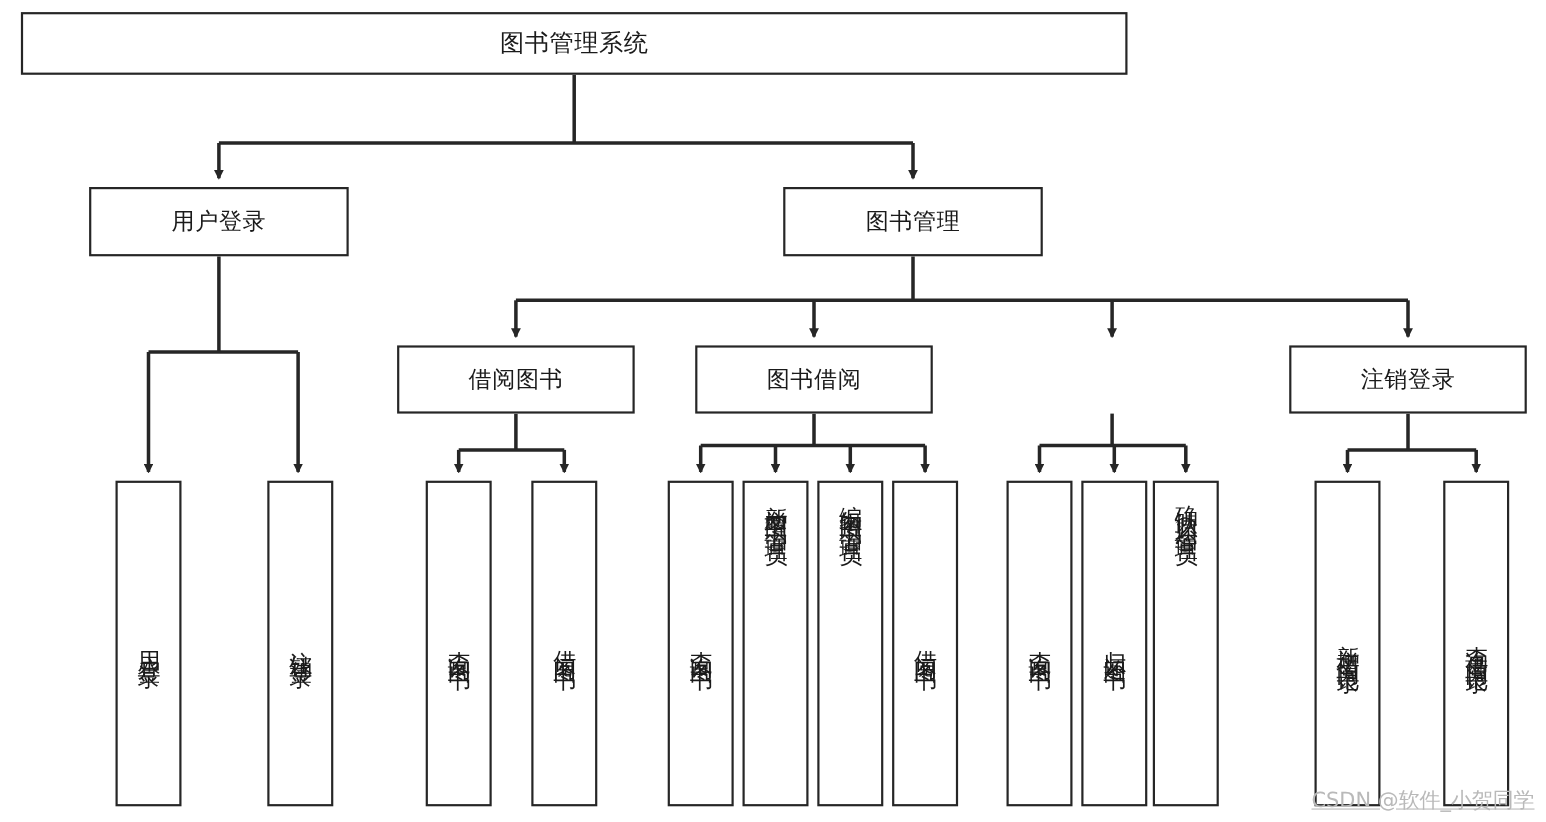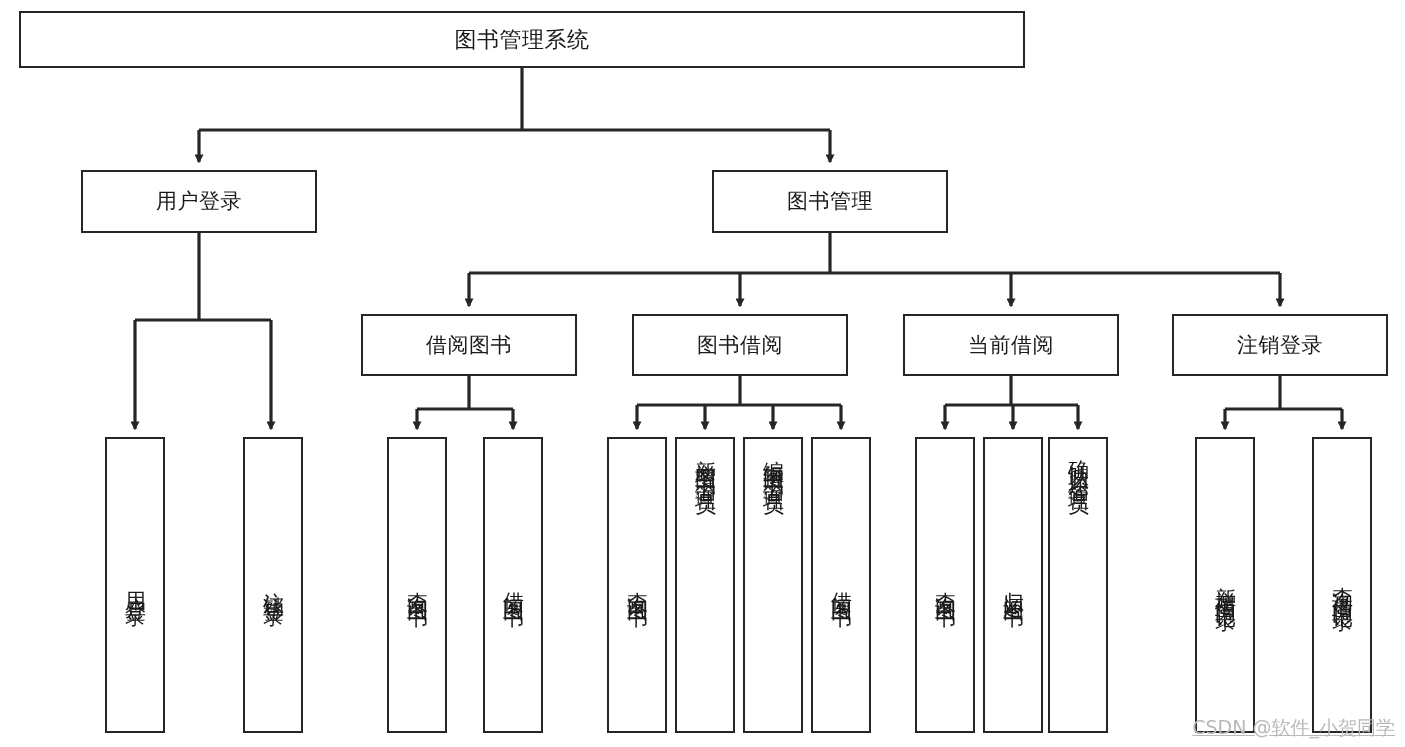--- a/index.html
+++ b/index.html
@@ -143,23 +143,20 @@
   <div class="node horiz" style="left:712px; top:170px; width:236px; height:63px;">
     <span class="node-label">图书管理</span>
   </div>
 
   <div class="node horiz" style="left:361px; top:314px; width:216px; height:62px;">
     <span class="node-label">借阅图书</span>
   </div>
   <div class="node horiz" style="left:632px; top:314px; width:216px; height:62px;">
     <span class="node-label">图书借阅</span>
   </div>
-  <div class="node horiz" style="left:903px; top:314px; width:216px; height:62px;">
-    <span class="node-label">当前借阅</span>
-  </div>
   <div class="node horiz" style="left:1172px; top:314px; width:216px; height:62px;">
     <span class="node-label">注销登录</span>
   </div>
 
   <div class="node vert centered" style="left:105px; top:437px; width:60px; height:296px;">
     <span class="node-label">用户登录</span>
   </div>
   <div class="node vert centered" style="left:243px; top:437px; width:60px; height:296px;">
     <span class="node-label">注销登录</span>
   </div>

